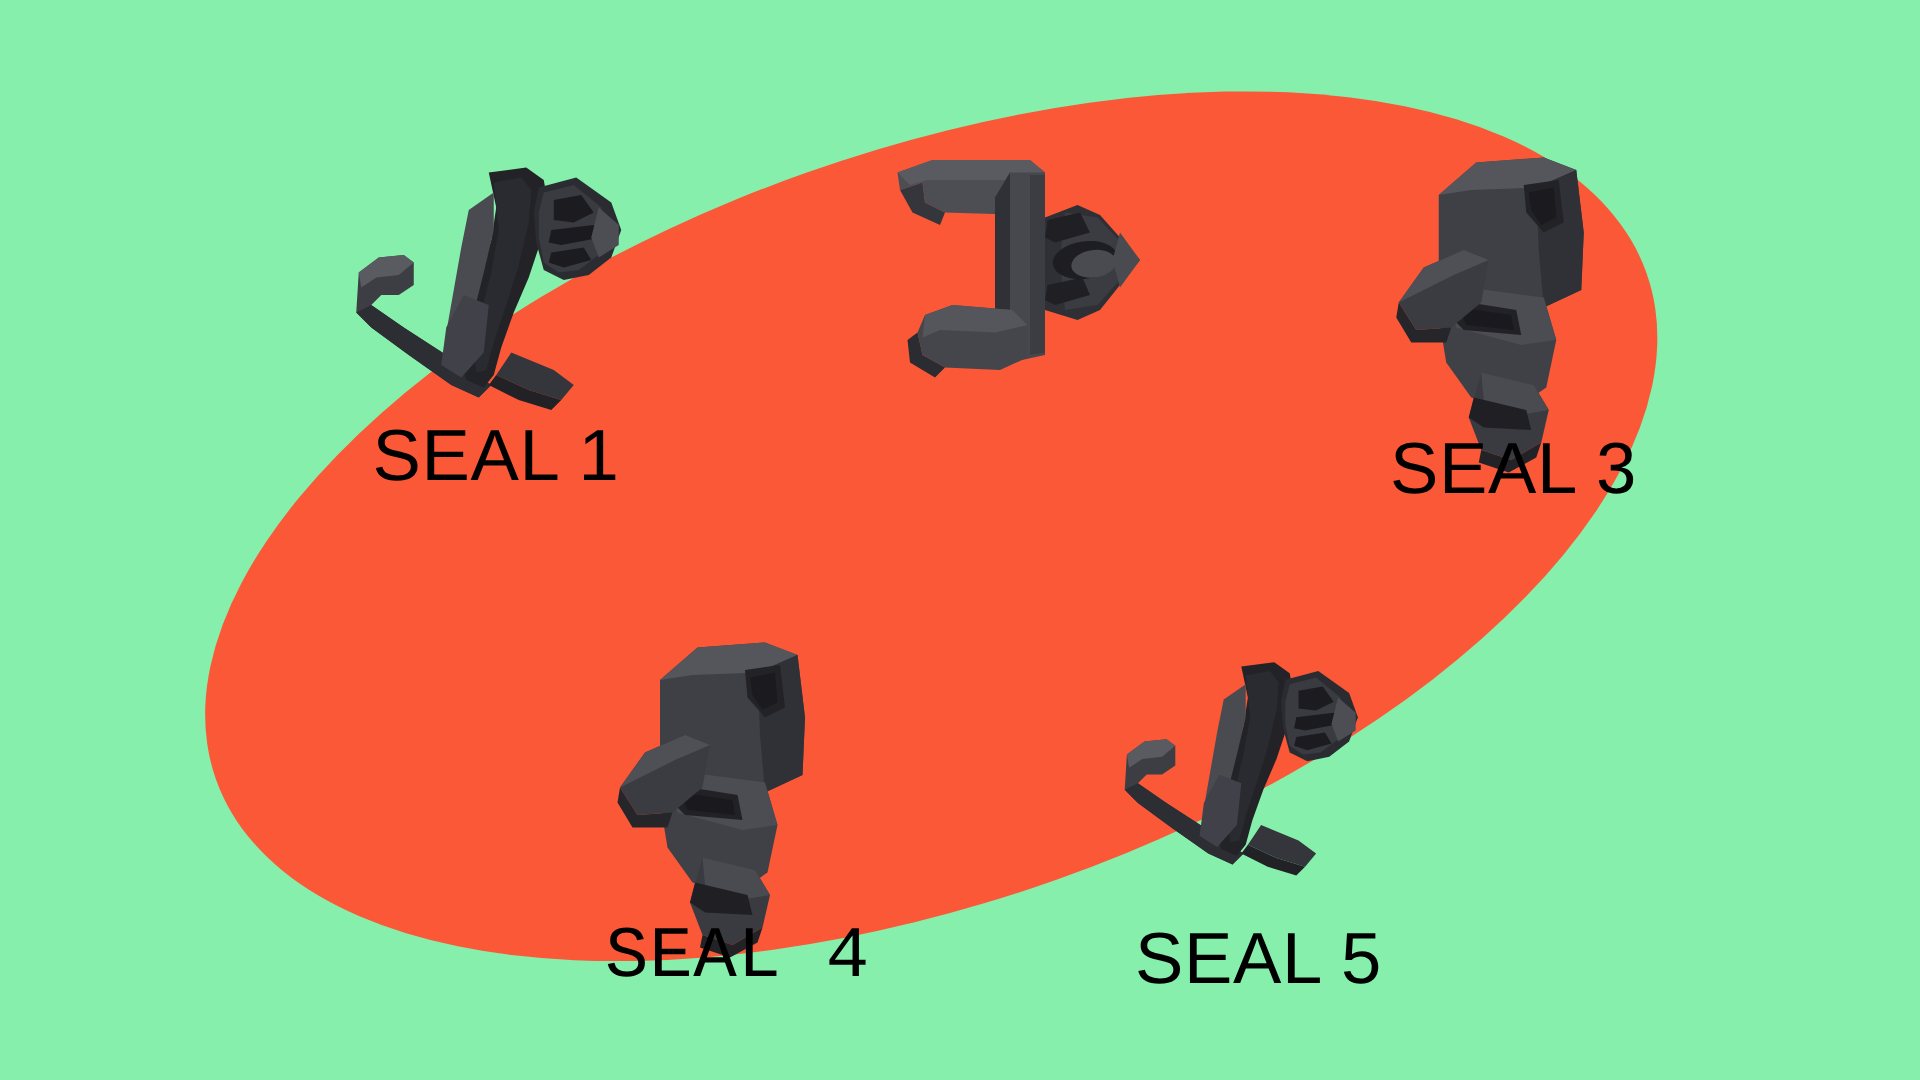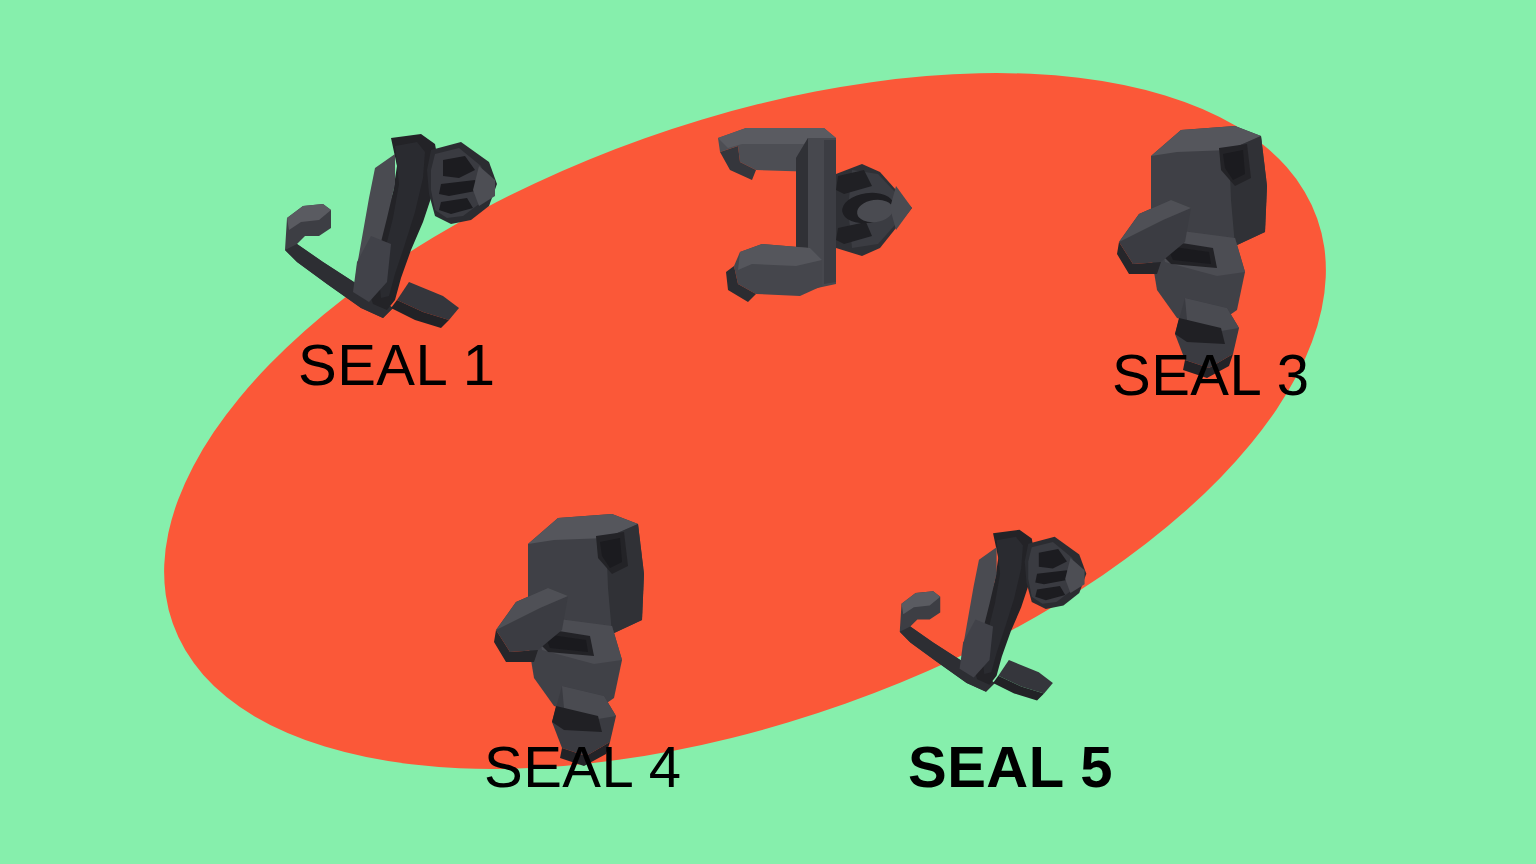--- a/index.html
+++ b/index.html
@@ -164,16 +164,16 @@
 
     <g>
       <g transform="translate(898,528) scale(0.88)">
         <use href="#part-angled"></use>
       </g>
     </g>
   </svg>
 
   <div class="label" style="left:298px;top:336px;">SEAL 1</div>
   <div class="label" style="left:1112px;top:336px;margin-top:10px;">SEAL 3</div>
-  <div class="label" style="left:484px;top:738px;">SEAL 4</div>
-  <div class="label" style="left:908px;top:738px;font-weight:bold;">SEAL 5</div>
+  <div class="label" style="left:484px;top:738px;font-family:Liberation Mono, monospace;">SEAL 4</div>
+  <div class="label" style="left:908px;top:738px;">SEAL 5</div>
 
 </div>
 
 </body></html>

